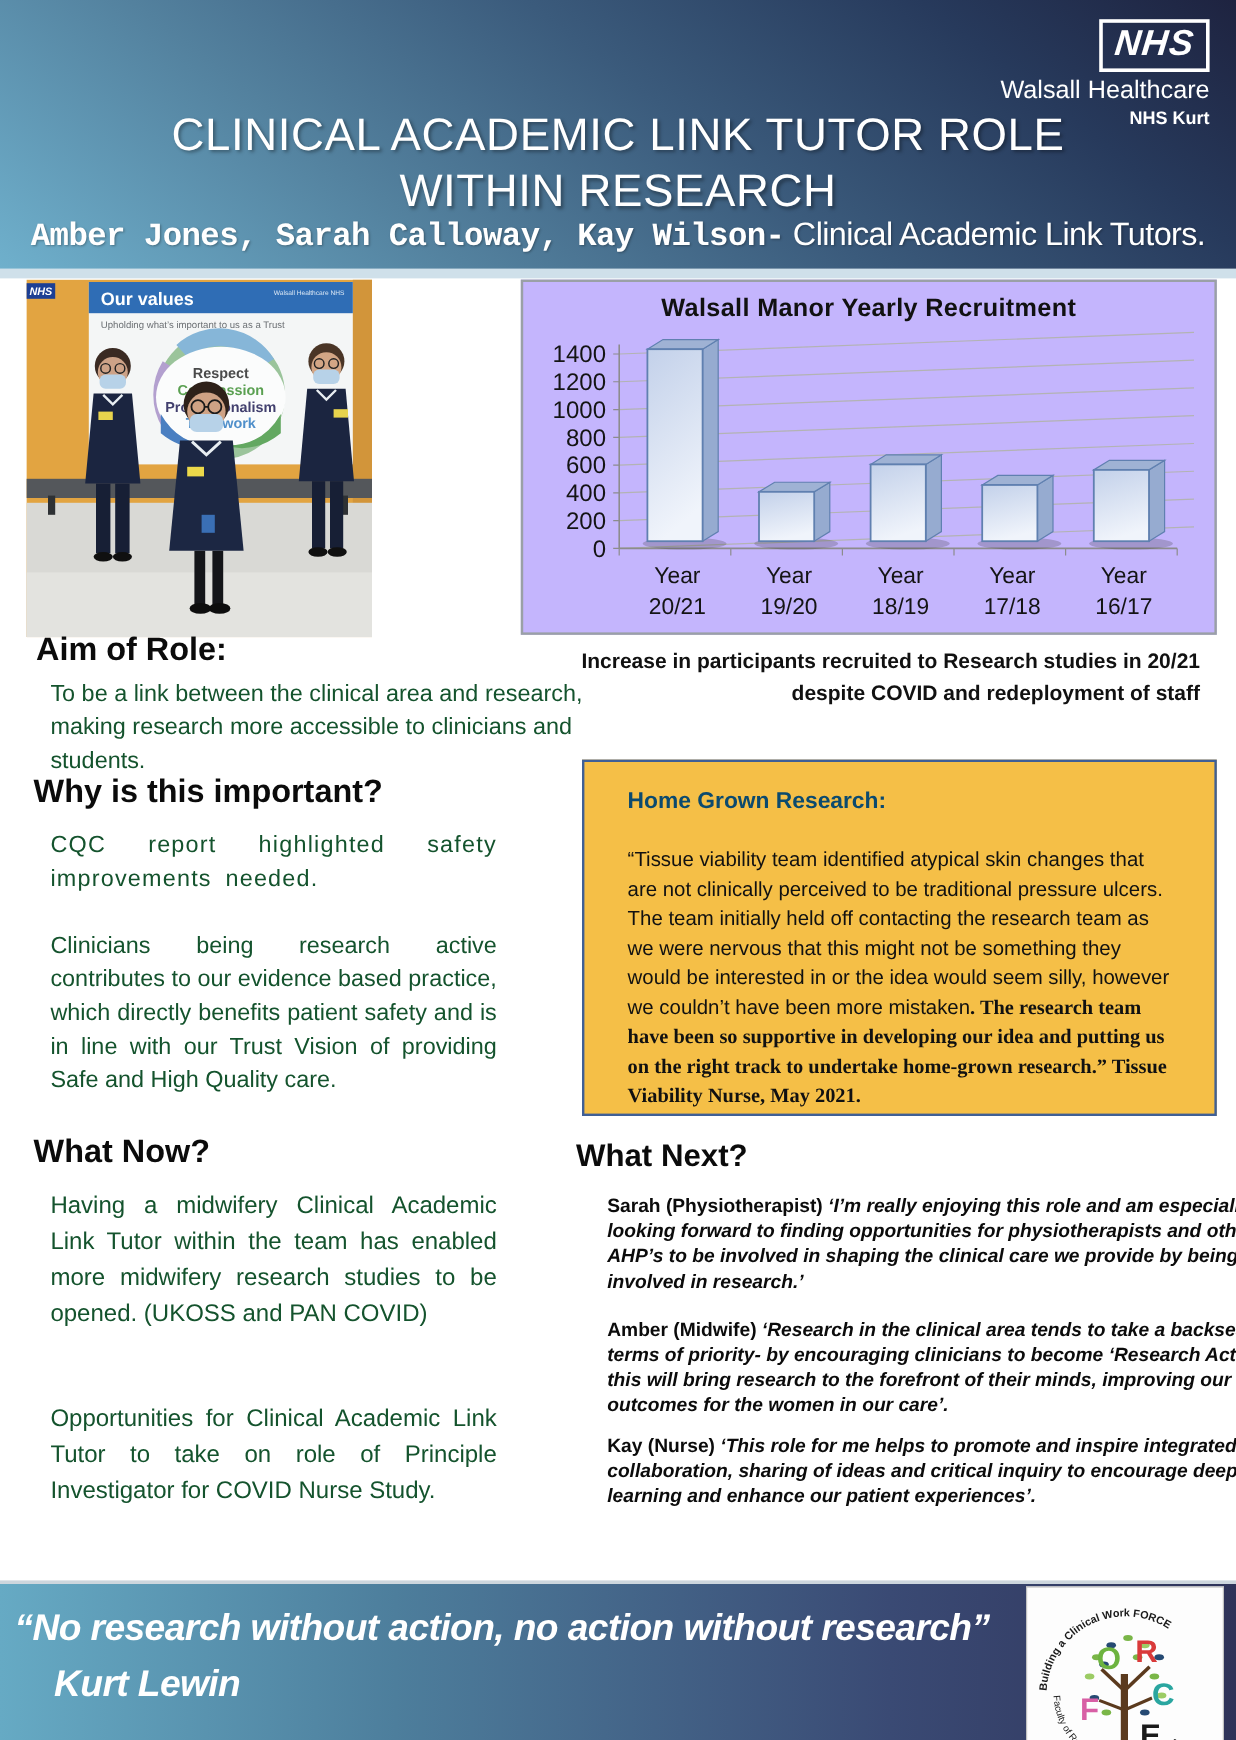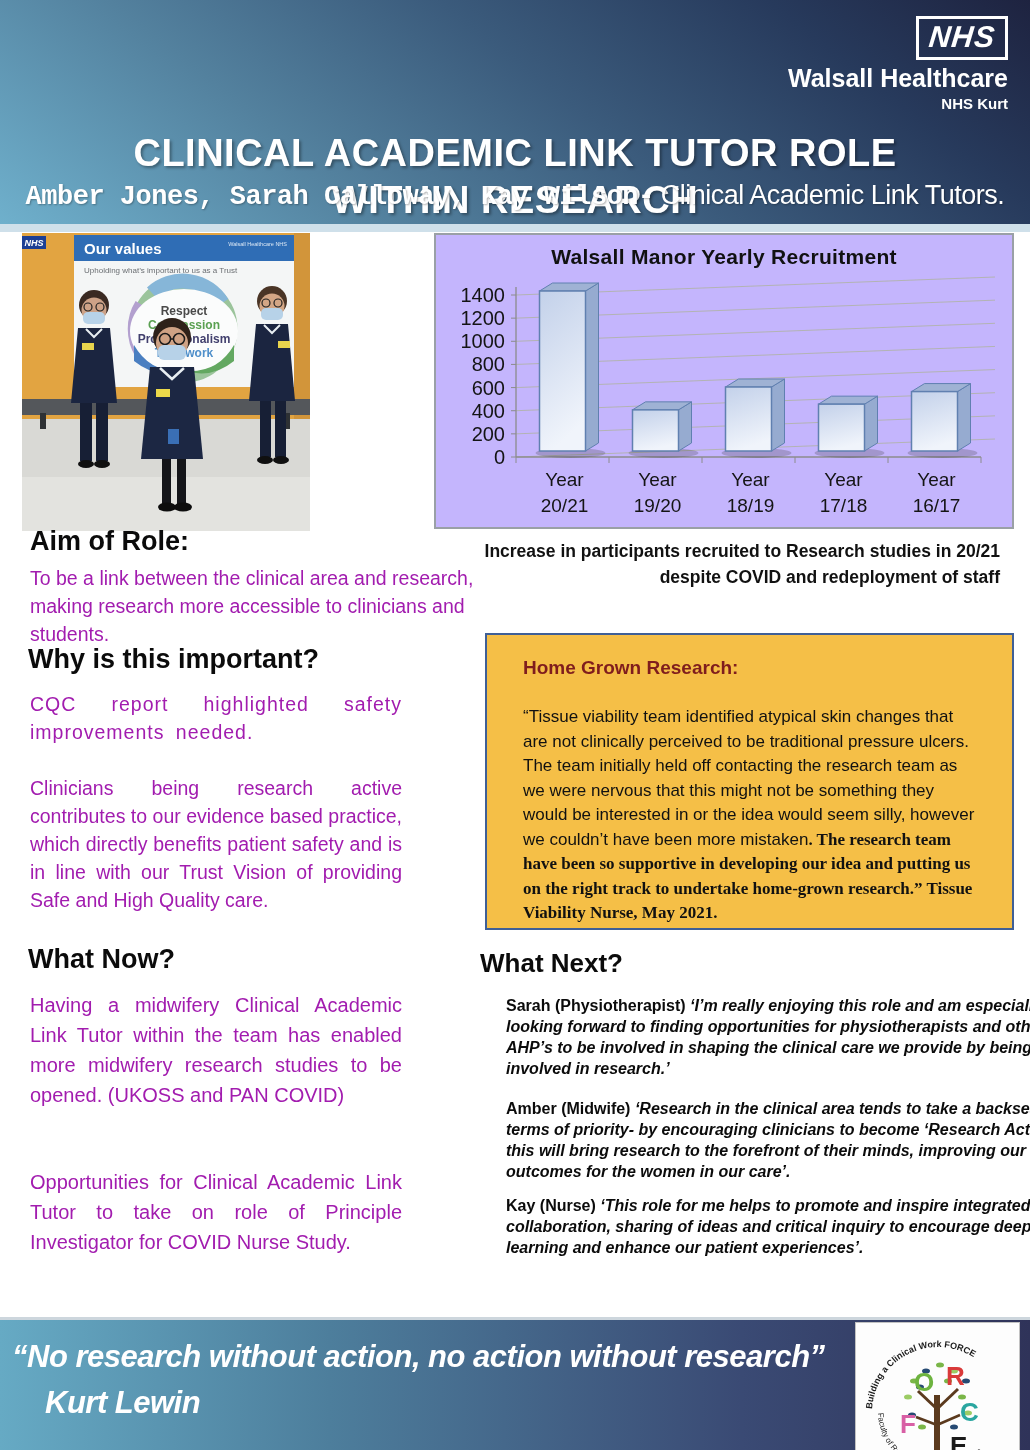--- a/index.html
+++ b/index.html
@@ -6,49 +6,49 @@
   .poster{position:relative;width:1030px;height:1450px;overflow:hidden;background:#ffffff;
           font-family:"Liberation Sans",sans-serif;}
 
   
   .header{position:absolute;left:0;top:0;width:1030px;height:224px;
           background:linear-gradient(38deg,#6fb0cc 0%,#53819e 30%,#3b5b7c 55%,#273a5c 80%,#1e2340 100%);}
   .header-bottom-strip{position:absolute;left:0;top:224px;width:1030px;height:8px;background:#cfe0ea;}
   .nhs-block{position:absolute;right:22px;top:16px;width:240px;text-align:right;color:#fff;}
   .nhs-box{display:inline-block;border:3px solid #fff;padding:1px 10px 3px 10px;background:transparent;}
   .nhs-letters{font-style:italic;font-weight:bold;font-size:30px;letter-spacing:1px;transform:skewX(-6deg);display:inline-block;color:#fff;}
-  .org-name{font-size:25px;font-weight:bold;margin-top:4px;}
+  .org-name{font-size:21px;font-weight:normal;margin-top:4px;}
   .org-sub{font-size:15px;font-weight:bold;margin-top:2px;}
   .title{position:absolute;left:85px;top:90px;width:860px;text-align:center;color:#fff;
-         font-weight:bold;font-size:38px;line-height:47px;letter-spacing:0.5px;
-         text-shadow:2px 2px 3px rgba(0,0,0,0.35);margin-top:40px;}
+         font-weight:normal;font-size:38px;line-height:47px;letter-spacing:0.5px;
+         text-shadow:2px 2px 3px rgba(0,0,0,0.35);}
   .authors{position:absolute;left:0px;top:180px;width:1030px;text-align:center;color:#fff;
            font-size:27px;letter-spacing:-0.5px;text-shadow:1px 1px 2px rgba(0,0,0,0.3);}
   .authors b{font-weight:bold;font-family:Liberation Mono, monospace;}
 
   
   .photo{position:absolute;left:22px;top:233px;width:288px;height:298px;}
 
   
   .chart-box{position:absolute;left:434px;top:233px;width:580px;height:296px;
              background:#c4b5fd;border:2px solid #9aa0a6;box-sizing:border-box;}
   .chart-title{text-align:center;font-weight:bold;font-size:21px;color:#111;margin-top:10px;
                letter-spacing:0.3px;}
   .chart-caption{position:absolute;left:440px;top:538px;width:560px;text-align:right;
                  font-weight:bold;font-size:17.5px;line-height:26px;color:#111;}
 
   
   .h2{position:absolute;font-weight:bold;color:#0b0b0b;font-size:27px;}
-  .body-text{position:absolute;color:#a21caf;font-size:19.5px;line-height:28px;}
+  .body-text{position:absolute;color:#14532d;font-size:19.5px;line-height:28px;margin-left:12px;}
   .just{text-align:justify;}
 
   
   .home-box{position:absolute;left:485px;top:633px;width:529px;height:297px;box-sizing:border-box;
             background:#f5bf47;border:2px solid #3f5f96;padding:22px 30px 0 36px;}
-  .home-heading{font-weight:bold;font-size:19px;color:#7f1d1d;margin:0 0 26px 0;}
+  .home-heading{font-weight:bold;font-size:19px;color:#0c4a6e;margin:0 0 26px 0;}
   .home-quote{font-size:17px;line-height:24.5px;color:#111;margin:0;}
   .home-quote .bold-part{font-weight:bold;font-family:Liberation Serif, serif;}
 
   
   .next-quote{position:absolute;left:464px;width:570px;font-size:16px;font-weight:bold;
               line-height:21px;color:#0b0b0b;margin-left:42px;}
   .next-quote .q-text{font-style:italic;}
 
   
   .footer{position:absolute;left:0;top:1293px;width:1030px;height:157px;

